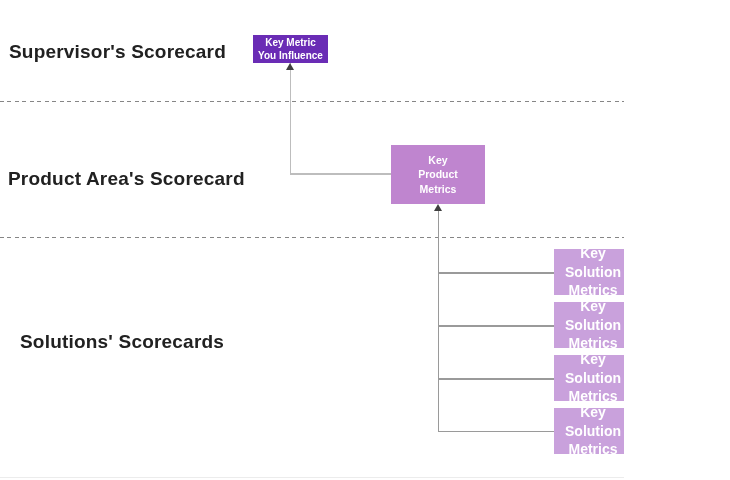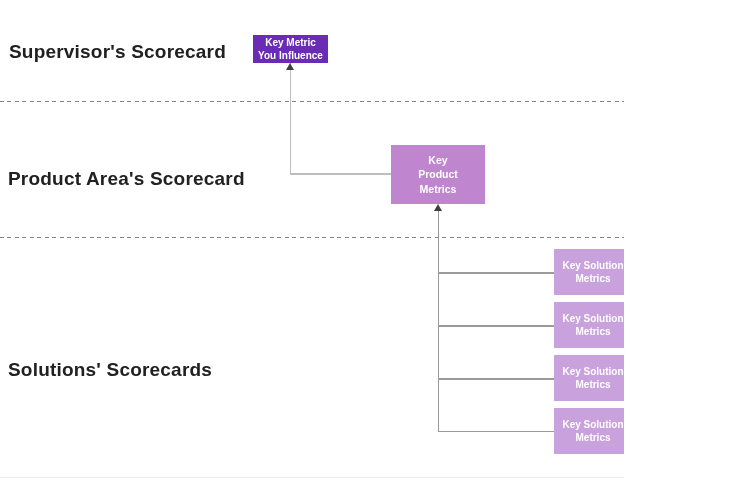--- a/index.html
+++ b/index.html
@@ -14,21 +14,21 @@
   .section-label {
     position: absolute;
     font-weight: 700;
     font-size: 19px;
     color: #212121;
     letter-spacing: 0.2px;
     white-space: nowrap;
   }
   .label-supervisor { left: 9px;  top: 41px;  }
   .label-product    { left: 8px;  top: 152px; margin-top: 16px; }
-  .label-solutions  { left: 8px;  top: 331px; margin-top: 28px; }
+  .label-solutions  { left: 20px;  top: 331px; }
 
   .divider {
     position: absolute;
     left: 0;
     width: 730px;
     height: 1.4px;
     background: repeating-linear-gradient(90deg, #868686 0 4px, transparent 4px 7.5px);
   }
   .divider-1 { top: 101px; }
   .divider-2 { top: 237px; }
@@ -47,21 +47,21 @@
   .node-supervisor {
     left: 253px; top: 35px; width: 75px; height: 28px;
     background: #6a2cb5; font-size: 10px; padding: 0 3px;
   }
   .node-product {
     left: 391px; top: 145px; width: 94px; height: 59px;
     background: #bf85cf; font-size: 10.5px; padding: 0 23px;
   }
   .node-solution {
     left: 554px; width: 78px; height: 46px;
-    background: #c9a1dc; font-size: 10px; padding: 0 7px;
+    background: #c9a1dc; font-size: 14px; padding: 0 7px;
   }
   .sol-1 { top: 249px; }
   .sol-2 { top: 302px; }
   .sol-3 { top: 355px; }
   .sol-4 { top: 408px; }
 
   .line { position: absolute; }
   .conn1-v { left: 289.5px; top: 63px;    width: 1.5px;  height: 111px; background: #bdbdbd; }
   .conn1-h { left: 289.5px; top: 173px;   width: 102px;  height: 1.5px; background: #bdbdbd; }
   .trunk   { left: 437.5px; top: 208px;   width: 1.5px;  height: 223.5px; background: #9a9a9a; }

